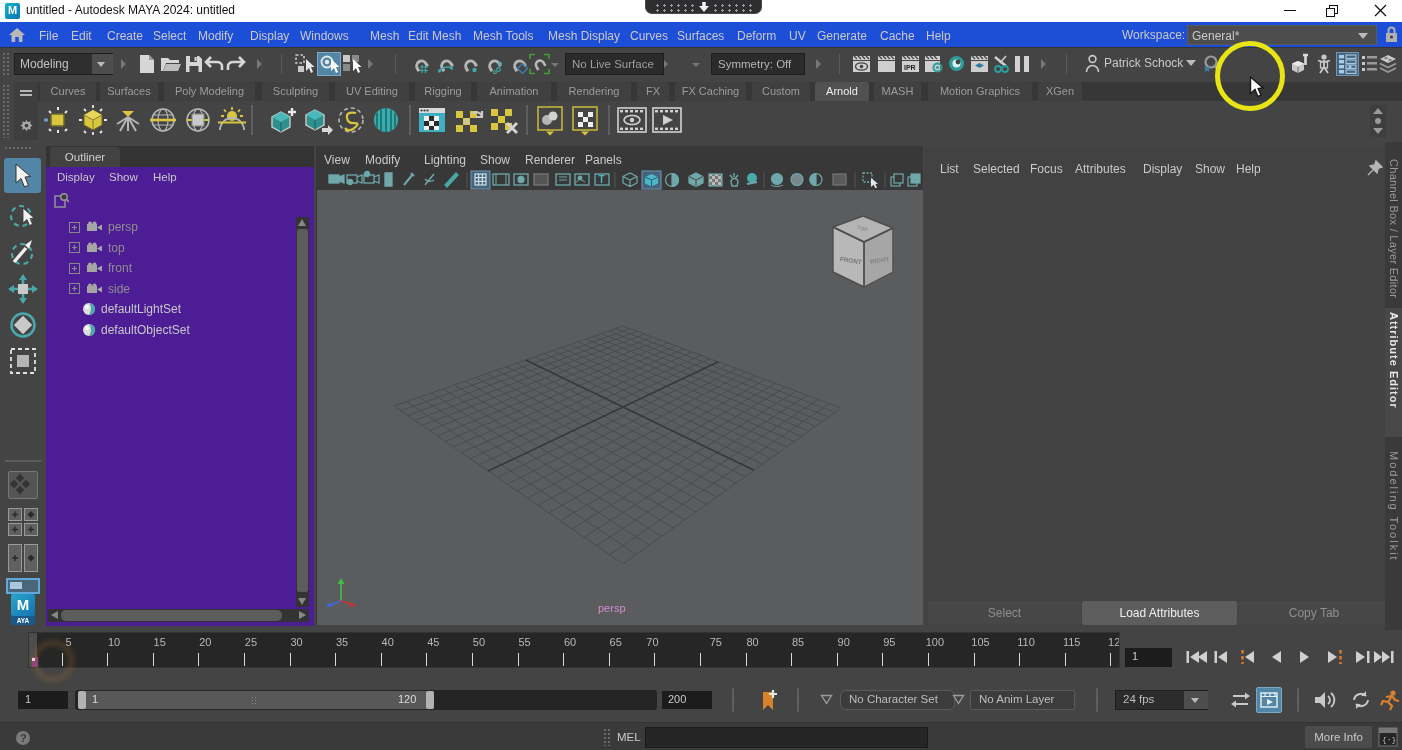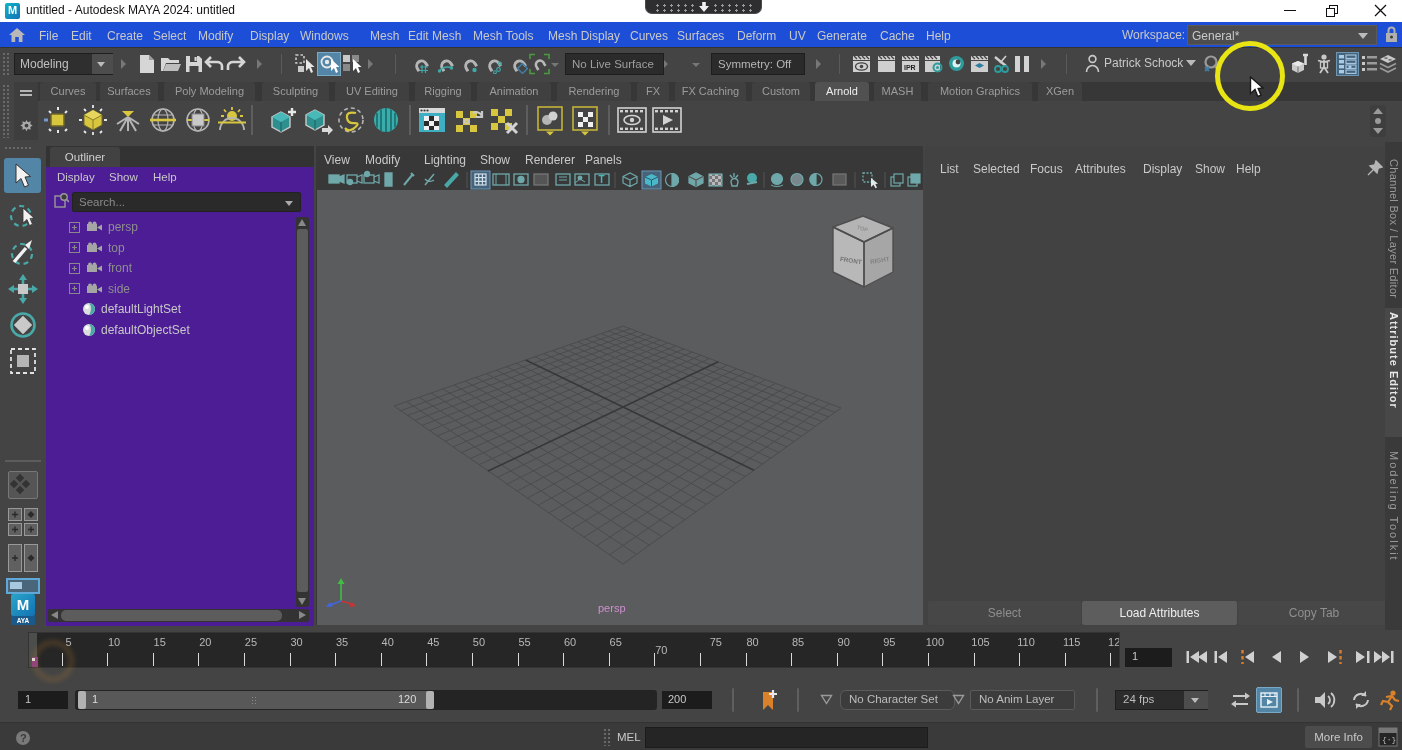--- a/index.html
+++ b/index.html
@@ -572,24 +572,20 @@
     <div class="abs" style="left:0;top:0;width:268px;height:21px;background:#333;"></div>
     <div class="abs" style="left:4px;top:1px;width:70px;height:20px;background:#424242;border-radius:3px 3px 0 0;color:#cfcfcf;font-size:11.5px;text-align:center;line-height:20px;">Outliner</div>
     <div class="abs" style="left:11px;top:25px;color:#c8c8c8;font-size:11.5px;">Display</div>
     <div class="abs" style="left:63px;top:25px;color:#c8c8c8;font-size:11.5px;">Show</div>
     <div class="abs" style="left:107px;top:25px;color:#c8c8c8;font-size:11.5px;">Help</div>
     <svg class="abs" style="left:7px;top:46px;" width="16" height="17" viewBox="0 0 16 17">
         <rect x="2" y="4" width="10" height="11" fill="none" stroke="#9a9a9a" stroke-width="1.4"></rect>
         <circle cx="11" cy="5" r="3.2" fill="#3b3b3b" stroke="#9a9a9a" stroke-width="1.4"></circle>
         <path d="M13.5 7.5 L16 10" stroke="#9a9a9a" stroke-width="1.6"></path>
       </svg>
-    <div class="abs" style="left:26px;top:46px;width:229px;height:20px;background:#2a2a2a;border:1px solid #222;border-radius:2px;">
-      <div class="abs" style="left:6px;top:3px;color:#8a8a8a;font-size:11.5px;">Search...</div>
-      <div class="abs" style="left:212px;top:8px;width:0;height:0;border-top:5px solid #aaa;border-left:4.5px solid transparent;border-right:4.5px solid transparent;"></div>
-    </div>
 
     <div class="abs otree" style="left:23px;top:71px;">
       <svg class="oexp" width="11" height="11" viewBox="0 0 11 11">
           <rect x="0.5" y="0.5" width="10" height="10" fill="none" stroke="#888"></rect>
           <path d="M3 5.5 h5 M5.5 3 v5" stroke="#888" stroke-width="1.2"></path>
         </svg>
       <svg class="ocam" width="18" height="12" viewBox="0 0 18 12">
           <rect x="1" y="3" width="10" height="7" fill="#a5a5a5"></rect>
           <circle cx="4" cy="2.5" r="2" fill="#a5a5a5"></circle>
           <circle cx="8.5" cy="2.5" r="2" fill="#a5a5a5"></circle>
@@ -819,21 +815,21 @@
       <div class="abs" style="left:161.3px;top:3px;width:30px;text-align:center;color:#b8b8b8;font-size:11px;">20</div>
       <div class="abs" style="left:206.9px;top:3px;width:30px;text-align:center;color:#b8b8b8;font-size:11px;">25</div>
       <div class="abs" style="left:252.5px;top:3px;width:30px;text-align:center;color:#b8b8b8;font-size:11px;">30</div>
       <div class="abs" style="left:298.1px;top:3px;width:30px;text-align:center;color:#b8b8b8;font-size:11px;">35</div>
       <div class="abs" style="left:343.7px;top:3px;width:30px;text-align:center;color:#b8b8b8;font-size:11px;">40</div>
       <div class="abs" style="left:389.3px;top:3px;width:30px;text-align:center;color:#b8b8b8;font-size:11px;">45</div>
       <div class="abs" style="left:434.9px;top:3px;width:30px;text-align:center;color:#b8b8b8;font-size:11px;">50</div>
       <div class="abs" style="left:480.5px;top:3px;width:30px;text-align:center;color:#b8b8b8;font-size:11px;">55</div>
       <div class="abs" style="left:526.1px;top:3px;width:30px;text-align:center;color:#b8b8b8;font-size:11px;">60</div>
       <div class="abs" style="left:571.7px;top:3px;width:30px;text-align:center;color:#b8b8b8;font-size:11px;">65</div>
-      <div class="abs" style="left:617.3px;top:11px;width:30px;text-align:center;color:#b8b8b8;font-size:11px;">70</div>
+      <div class="abs" style="left:617.3px;top:3px;width:30px;text-align:left;color:#b8b8b8;font-size:11px;">70</div>
       <div class="abs" style="left:662.9px;top:3px;width:30px;text-align:right;color:#b8b8b8;font-size:11px;">75</div>
       <div class="abs" style="left:708.5px;top:3px;width:30px;text-align:center;color:#b8b8b8;font-size:11px;">80</div>
       <div class="abs" style="left:754.1px;top:3px;width:30px;text-align:center;color:#b8b8b8;font-size:11px;">85</div>
       <div class="abs" style="left:799.7px;top:3px;width:30px;text-align:center;color:#b8b8b8;font-size:11px;">90</div>
       <div class="abs" style="left:845.3px;top:3px;width:30px;text-align:center;color:#b8b8b8;font-size:11px;">95</div>
       <div class="abs" style="left:890.9px;top:3px;width:30px;text-align:center;color:#b8b8b8;font-size:11px;">100</div>
       <div class="abs" style="left:936.5px;top:3px;width:30px;text-align:center;color:#b8b8b8;font-size:11px;">105</div>
       <div class="abs" style="left:982.1px;top:3px;width:30px;text-align:center;color:#b8b8b8;font-size:11px;">110</div>
       <div class="abs" style="left:1027.7px;top:3px;width:30px;text-align:center;color:#b8b8b8;font-size:11px;">115</div>
       <div class="abs" style="left:1073.3px;top:3px;width:30px;text-align:center;color:#b8b8b8;font-size:11px;">120</div>

